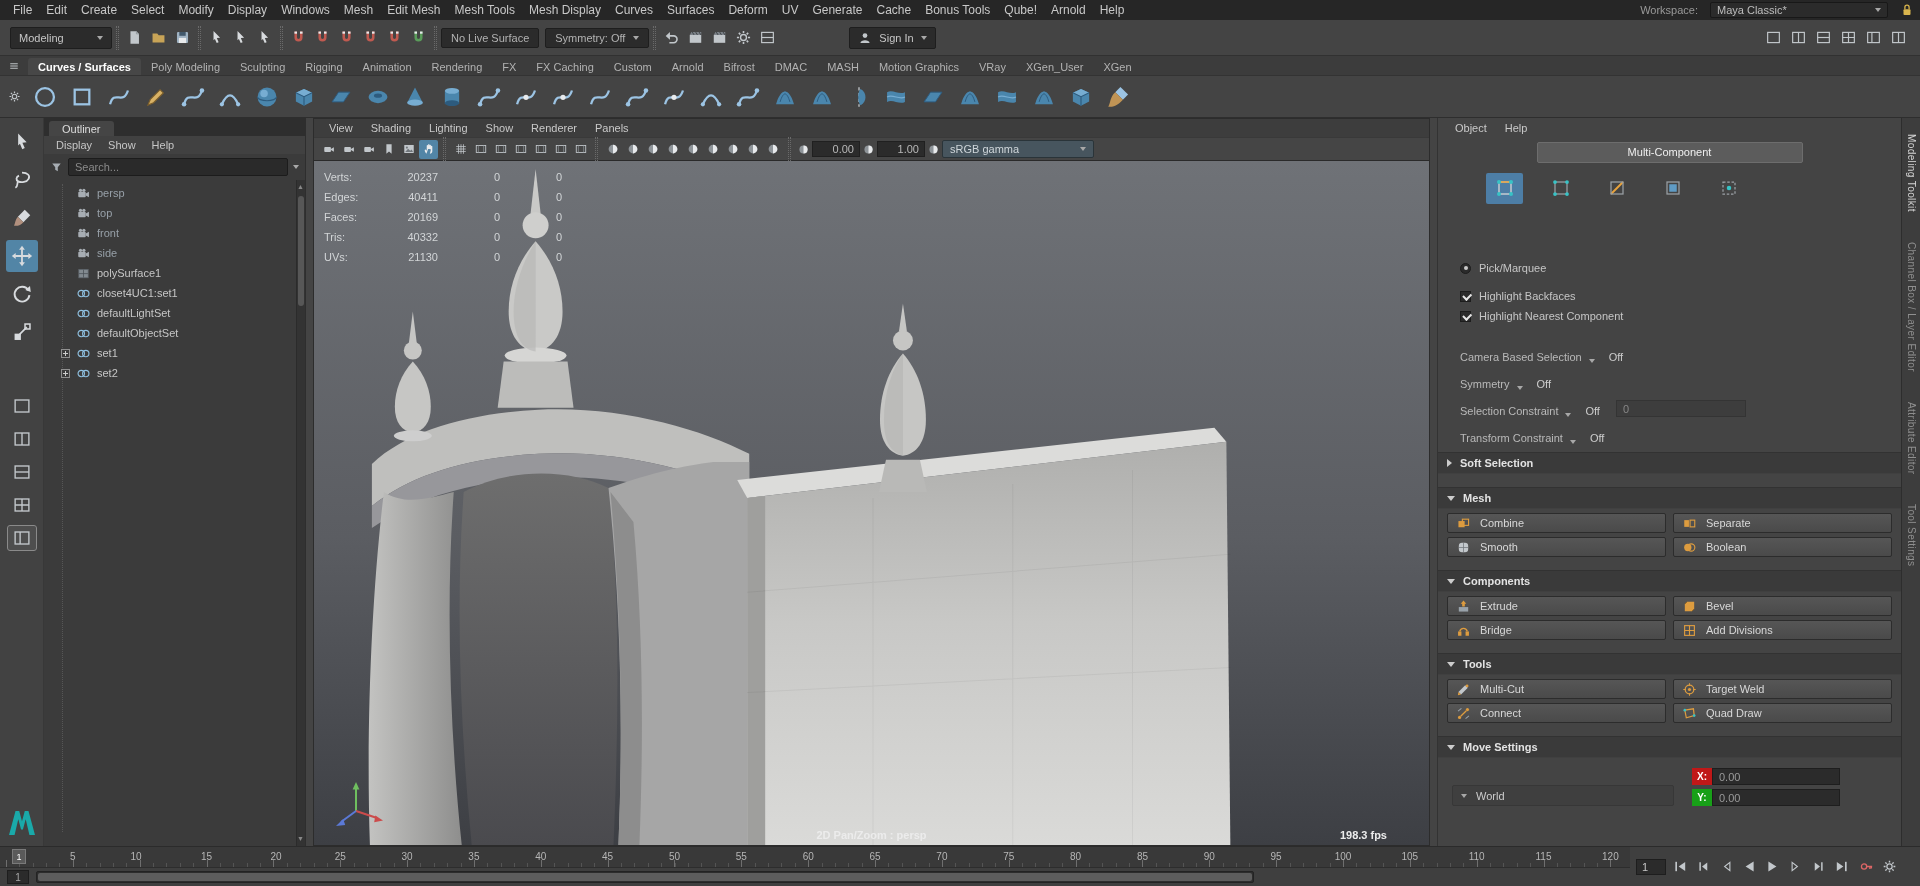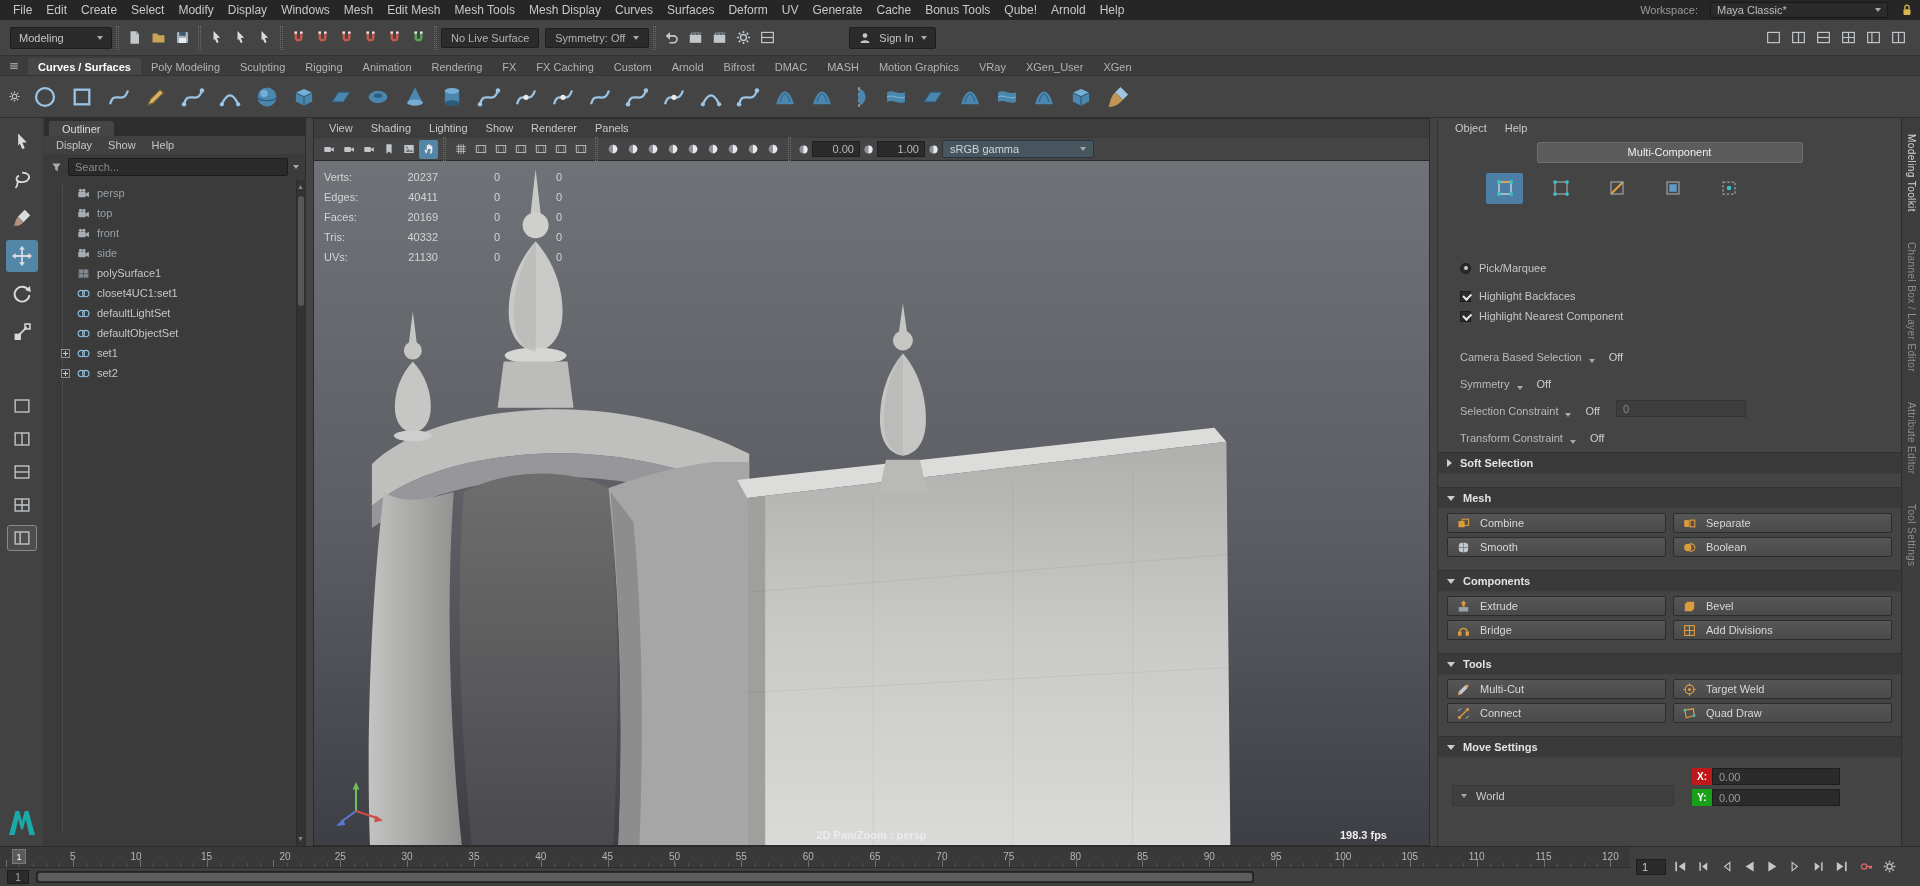--- a/index.html
+++ b/index.html
@@ -1531,21 +1531,21 @@
       </div>
   </div>
 
   <div class="bottom">
     <div class="bottom-left">
       <div class="timeruler" id="ruler">
         <span class="cur-frame">1</span>
       <span class="tick-label" style="left:72.8px">5</span>
           <span class="tick-label" style="left:136px">10</span>
           <span class="tick-label" style="left:206.5px">15</span>
-          <span class="tick-label" style="left:285px">20</span>
+          <span class="tick-label" style="left:276px">20</span>
           <span class="tick-label" style="left:340.3px">25</span>
           <span class="tick-label" style="left:407.1px">30</span>
           <span class="tick-label" style="left:473.9px">35</span>
           <span class="tick-label" style="left:540.8px">40</span>
           <span class="tick-label" style="left:607.6px">45</span>
           <span class="tick-label" style="left:674.5px">50</span>
           <span class="tick-label" style="left:741.3px">55</span>
           <span class="tick-label" style="left:808.2px">60</span>
           <span class="tick-label" style="left:875.0px">65</span>
           <span class="tick-label" style="left:941.9px">70</span>

